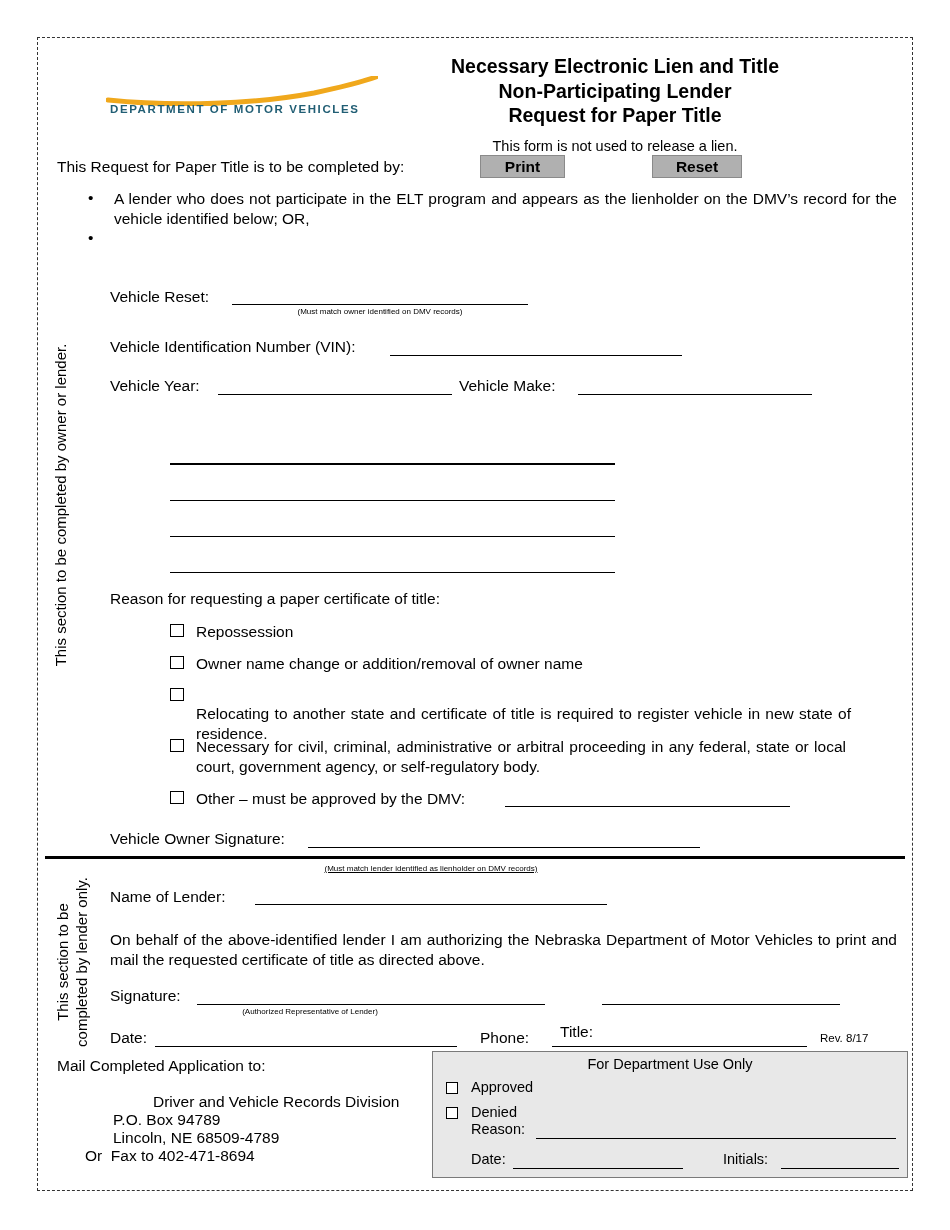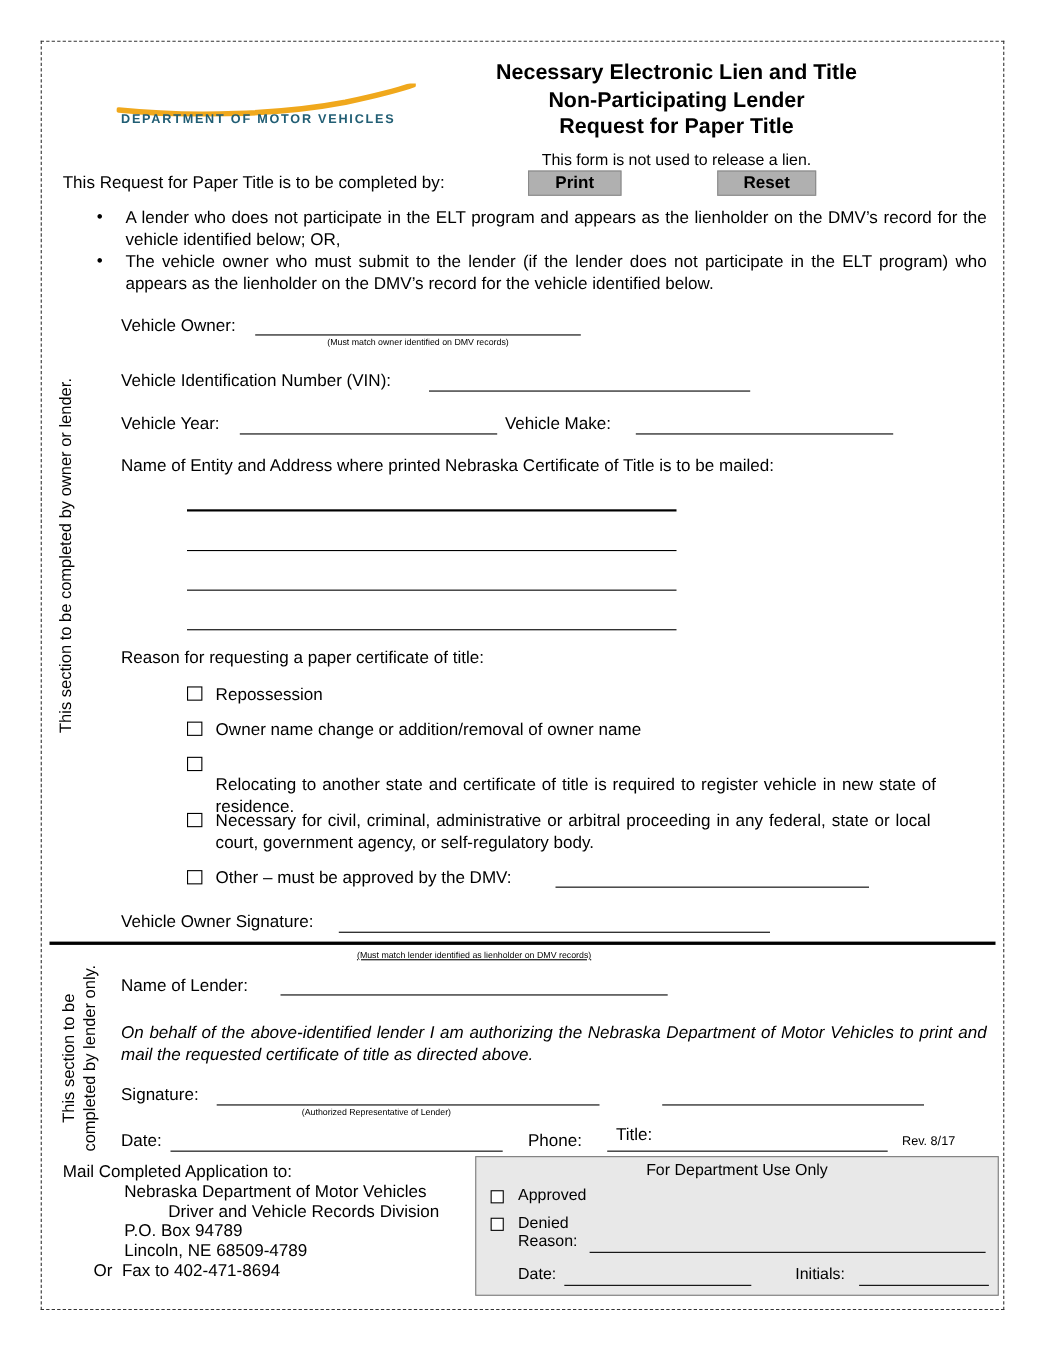--- a/index.html
+++ b/index.html
@@ -51,37 +51,35 @@
   </div>
   <div class="notice">This form is not used to release a lien.</div>
 
   <div class="lbl" style="left:57px; top:158px;">This Request for Paper Title is to be completed by:</div>
   <div class="btn" style="left:480px; top:155px; width:85px; height:23px;">Print</div>
   <div class="btn" style="left:652px; top:155px; width:90px; height:23px;">Reset</div>
 
   <span class="bullet-dot" style="left:88px; top:189px;">•</span>
   <div class="bullet-text" style="left:114px; top:189px;">A lender who does not participate in the ELT program and appears as the lienholder on the DMV’s record for the vehicle identified below; OR,</div>
   <span class="bullet-dot" style="left:88px; top:229px;">•</span>
-  <div class="bullet-text" style="left:114px; top:229px;">The vehicle owner who must submit to the lender (if the lender does not participate in the ELT program) who appears as the lienholder on the DMV’s record for the vehicle identified below.</div>
 
   <div class="vert" style="left:60px; top:505px;">This section to be completed by owner or lender.</div>
 
-  <div class="lbl" style="left:110px; top:288px;">Vehicle Owner:</div>
+  <div class="lbl" style="left:110px; top:288px;">Vehicle Reset:</div>
   <div class="fieldline" style="left:232px; top:304px; width:296px;"></div>
   <div class="note" style="left:232px; top:307px; width:296px;">(Must match owner identified on DMV records)</div>
 
   <div class="lbl" style="left:110px; top:338px;">Vehicle Identification Number (VIN):</div>
   <div class="fieldline" style="left:390px; top:355px; width:292px;"></div>
 
   <div class="lbl" style="left:110px; top:377px;">Vehicle Year:</div>
   <div class="fieldline" style="left:218px; top:394px; width:234px;"></div>
   <div class="lbl" style="left:459px; top:377px;">Vehicle Make:</div>
   <div class="fieldline" style="left:578px; top:394px; width:234px;"></div>
 
-  <div class="lbl" style="left:110px; top:415px;">Name of Entity and Address where printed Nebraska Certificate of Title is to be mailed:</div>
   <div class="fieldline thick" style="left:170px; top:463px; width:445px;"></div>
   <div class="fieldline" style="left:170px; top:500px; width:445px;"></div>
   <div class="fieldline" style="left:170px; top:536px; width:445px;"></div>
   <div class="fieldline" style="left:170px; top:572px; width:445px;"></div>
 
   <div class="lbl" style="left:110px; top:590px;">Reason for requesting a paper certificate of title:</div>
 
   <div class="cb" style="left:170px; top:624px;"></div>
   <div class="check-label" style="left:196px; top:622px;">Repossession</div>
 
@@ -105,36 +103,35 @@
 
   <div class="vert" style="left:72px; top:962px;">
     <div>This section to be</div>
     <div>completed by lender only.</div>
   </div>
 
   <div class="lbl" style="left:110px; top:888px;">Name of Lender:</div>
   <div class="fieldline" style="left:255px; top:904px; width:352px;"></div>
   <div class="note" style="left:255px; top:864px; width:352px;text-decoration:underline;">(Must match lender identified as lienholder on DMV records)</div>
 
-  <div class="para" style="left:110px; top:930px;font-style:italic;">On behalf of the above-identified lender I am authorizing the Nebraska Department of Motor Vehicles to print and mail the requested certificate of title as directed above.</div>
+  <div class="para" style="left:110px; top:930px;">On behalf of the above-identified lender I am authorizing the Nebraska Department of Motor Vehicles to print and mail the requested certificate of title as directed above.</div>
 
   <div class="lbl" style="left:110px; top:987px;">Signature:</div>
   <div class="fieldline" style="left:197px; top:1004px; width:348px;"></div>
-  <div class="note" style="left:210px; top:1007px; width:200px; text-align:right;">(Authorized Representative of Lender)</div>
+  <div class="note" style="left:210px; top:1007px; width:200px; text-align:center;">(Authorized Representative of Lender)</div>
   <div class="lbl" style="left:560px; top:987px;margin-top:36px;">Title:</div>
   <div class="fieldline" style="left:602px; top:1004px; width:238px;"></div>
 
   <div class="lbl" style="left:110px; top:1029px;">Date:</div>
   <div class="fieldline" style="left:155px; top:1046px; width:302px;"></div>
   <div class="lbl" style="left:480px; top:1029px;">Phone:</div>
   <div class="fieldline" style="left:552px; top:1046px; width:255px;"></div>
   <div class="rev">Rev. 8/17</div>
 
   <div class="lbl" style="left:57px; top:1057px;">Mail Completed Application to:</div>
-  <div class="lbl" style="left:113px; top:1075px;">Nebraska Department of Motor Vehicles</div>
   <div class="lbl" style="left:113px; top:1093px;margin-left:40px;">Driver and Vehicle Records Division</div>
   <div class="lbl" style="left:113px; top:1111px;">P.O. Box 94789</div>
   <div class="lbl" style="left:113px; top:1129px;">Lincoln, NE 68509-4789</div>
   <div class="footer-line" style="left:85px; top:1147px;">Or  Fax to 402-471-8694</div>
 
   <div class="dept-box">
     <div class="dept-title">For Department Use Only</div>
     <div class="cb2" style="left:13px; top:30px;"></div>
     <div class="lbl" style="left:38px; top:27px;">Approved</div>
     <div class="cb2" style="left:13px; top:55px;"></div>

